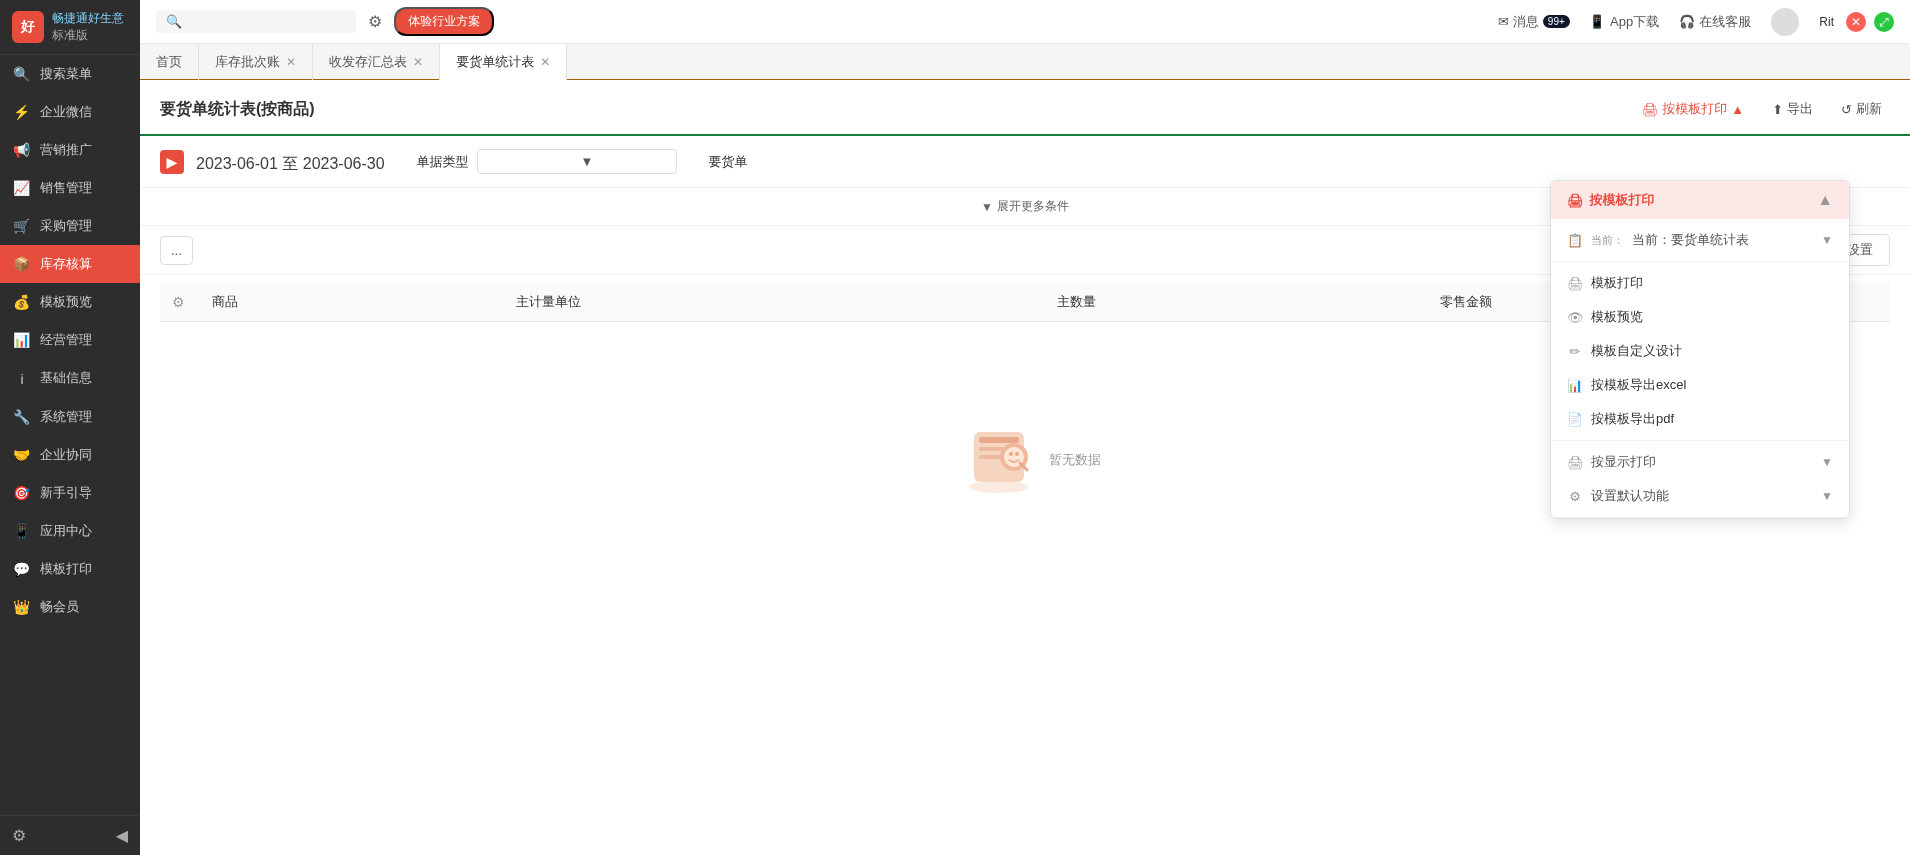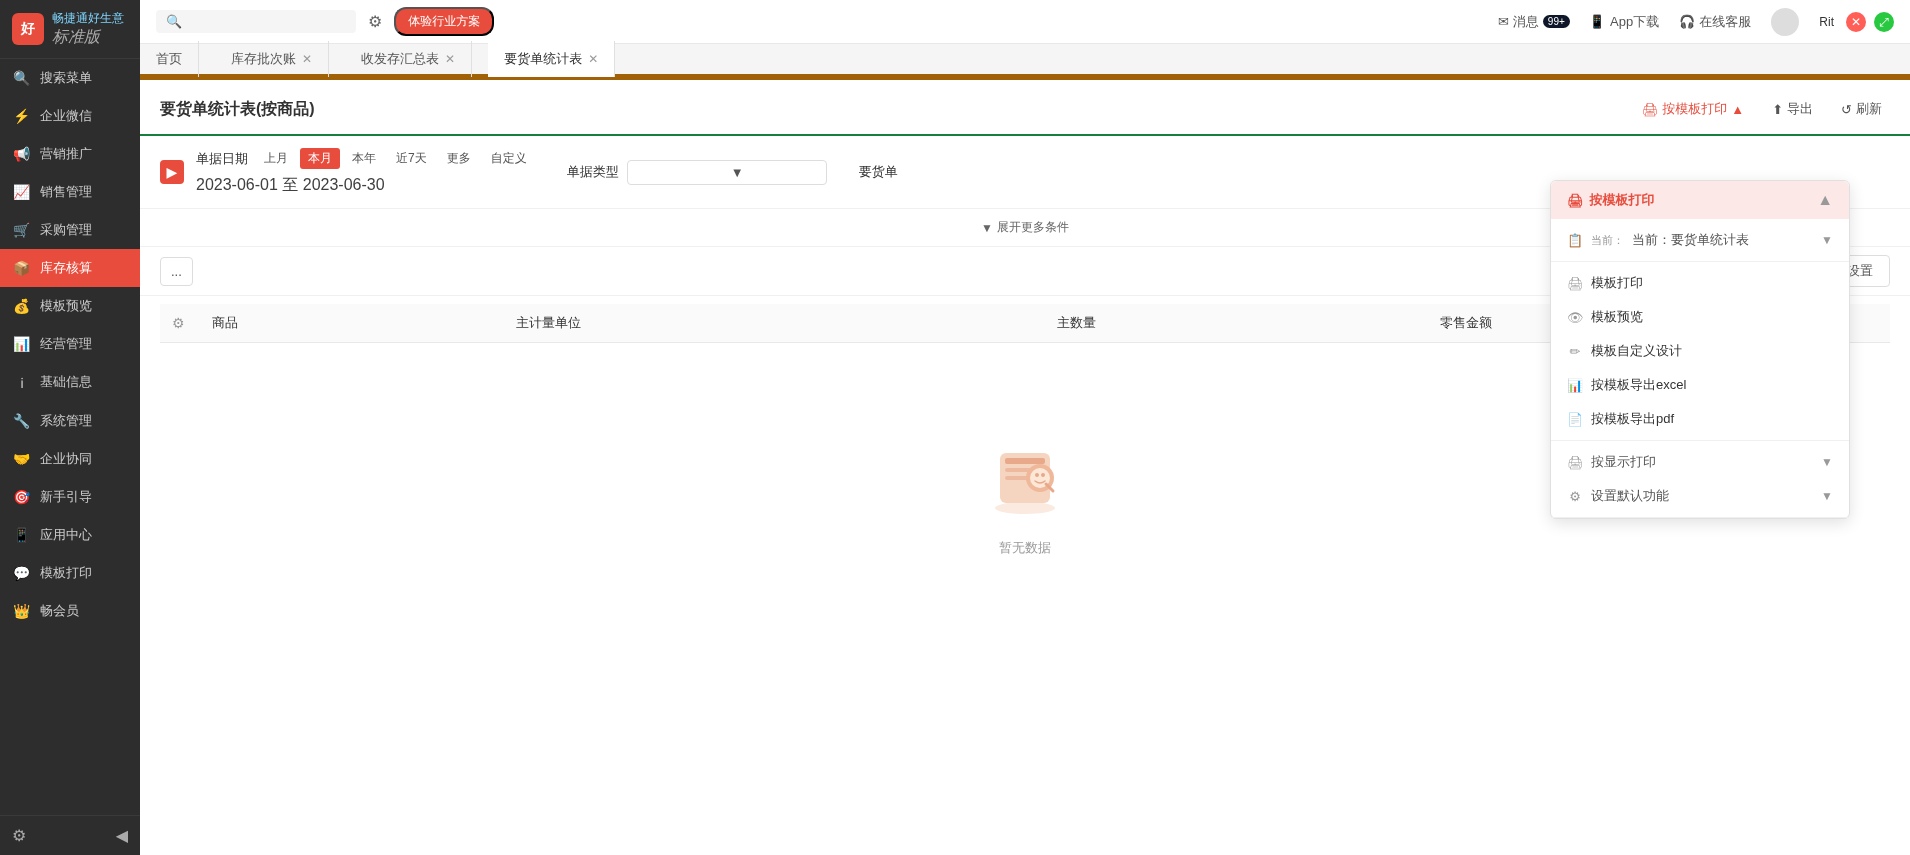--- a/index.html
+++ b/index.html
@@ -30,21 +30,21 @@
       display: flex;
       align-items: center;
       justify-content: center;
       color: #fff;
       font-weight: bold;
       font-size: 14px;
       margin-right: 8px;
       flex-shrink: 0;
     }
     .sidebar-logo-text { font-size: 12px; line-height: 1.4; color: #7dd3fc; }
-    .sidebar-logo-sub { font-size: 16px; color: #aaa; font-style: italic; }
+    .sidebar-logo-sub { font-size: 12px; color: #aaa; }
     .sidebar-item {
       display: flex;
       align-items: center;
       padding: 10px 12px;
       cursor: pointer;
       color: #ccc;
       font-size: 13px;
       gap: 8px;
       transition: background 0.2s;
     }
@@ -135,24 +135,23 @@
     .window-controls { display: flex; gap: 8px; align-items: center; }
     .win-btn { width: 20px; height: 20px; border-radius: 50%; border: none; cursor: pointer; font-size: 12px; display: flex; align-items: center; justify-content: center; }
     .win-close { background: #ff5f57; color: #fff; }
     .win-max { background: #28c940; color: #fff; }
 
     
     .tabs-bar {
       background: #f5f5f5;
       display: flex;
       align-items: center;
-      border-bottom: 6px solid #a16207;
+      border-bottom: 1px solid #a16207;
       flex-shrink: 0;
       height: 36px;
-      gap: 16px;
     }
     .tab {
       padding: 0 16px;
       height: 36px;
       display: flex;
       align-items: center;
       gap: 6px;
       cursor: pointer;
       font-size: 13px;
       color: #555;
@@ -311,21 +310,21 @@
       text-align: left;
       font-size: 13px;
       color: #333;
       font-weight: 500;
     }
     .table-setting-icon { color: #999; font-size: 14px; cursor: pointer; }
 
     
     .empty-state {
       display: flex;
-      flex-direction: column;
+      flex-direction: row;
       align-items: center;
       justify-content: center;
       padding: 80px 0;
       color: #999;
     }
     .empty-icon {
       width: 100px;
       height: 100px;
       margin-bottom: 16px;
     }
@@ -534,31 +533,20 @@
           <span>↺</span>
           <span>刷新</span>
         </button>
       </div>
     </div>
 
     <div class="filter-bar">
       <div class="filter-expand">▶</div>
 
       <div class="filter-group">
-        <div style="display:flex; align-items:center; gap:8px;">
-          <span class="filter-label">单据日期</span>
-          <div class="date-btns">
-            <button class="date-btn">上月</button>
-            <button class="date-btn active">本月</button>
-            <button class="date-btn">本年</button>
-            <button class="date-btn">近7天</button>
-            <button class="date-btn">更多</button>
-            <button class="date-btn">自定义</button>
-          </div>
-        </div>
         <div class="date-range">2023-06-01 至 2023-06-30</div>
       </div>
 
       <div style="display:flex; align-items:center; gap:8px; margin-left: 20px;">
         <span class="filter-label">单据类型</span>
         <div class="type-select">
           <span></span>
           <span>▼</span>
         </div>
       </div>

